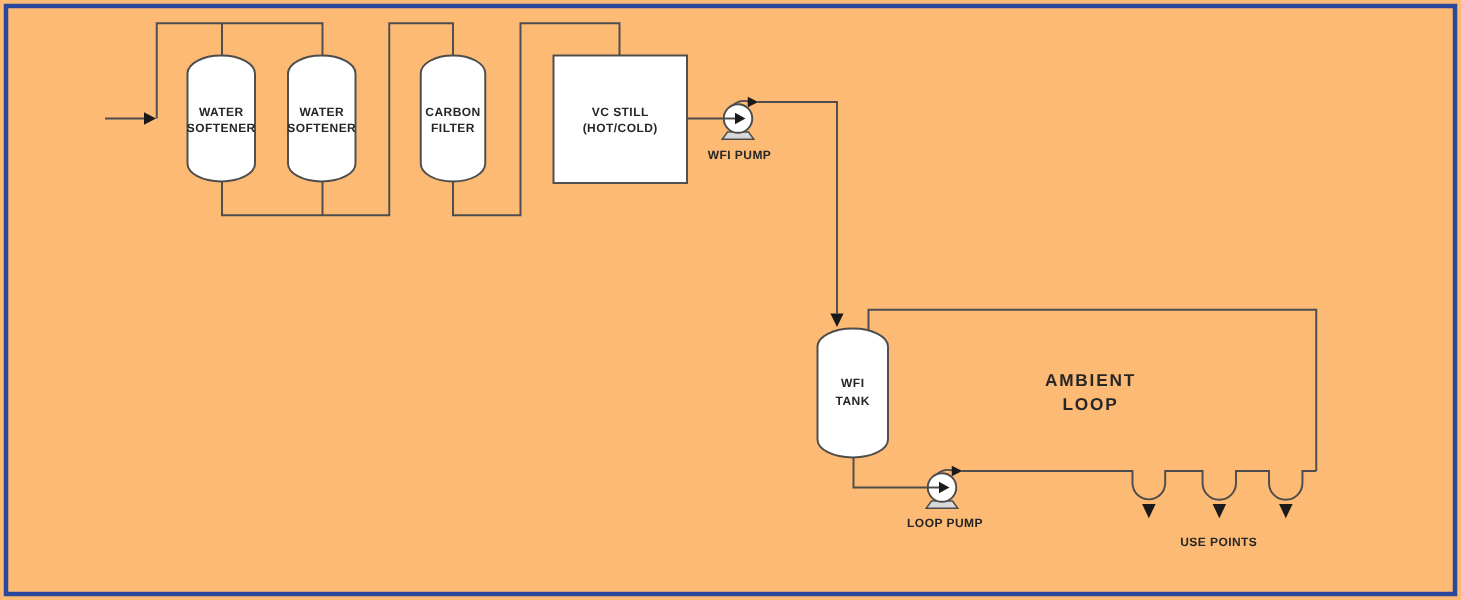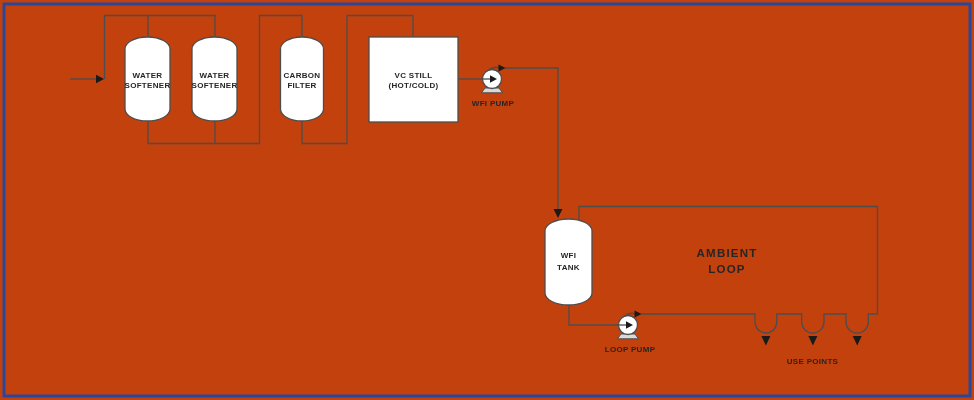--- a/index.html
+++ b/index.html
@@ -1,16 +1,16 @@
 <!DOCTYPE html>
 <html><head>
 <meta charset="utf-8">
 <style>
   html,body{margin:0;padding:0;background:#ffffff;width:974px;height:400px;overflow:hidden;}
-  .stage{position:relative;width:974px;height:400px;background:#c2410c;}
+  .stage{position:relative;width:974px;height:400px;background:#fdba74;}
   svg{position:absolute;left:0;top:0;}
   .border-rect{fill:none;stroke:#2a489b;stroke-width:3;}
   .pipe{fill:none;stroke:#4d4d4d;stroke-width:1.3;stroke-linejoin:miter;}
   .vessel{fill:#ffffff;stroke:#4d4d4d;stroke-width:1.3;}
   .box{fill:#ffffff;stroke:#4d4d4d;stroke-width:1.3;}
   .arrow{fill:#1a1a1a;stroke:none;}
   .pump-circle{fill:#ffffff;stroke:#4d4d4d;stroke-width:1.3;}
   .pump-base{fill:#d9d9d9;stroke:#4d4d4d;stroke-width:1;}
   .pump-line{fill:none;stroke:#4d4d4d;stroke-width:1.3;}
   .lbl{font-family:"Liberation Sans",sans-serif;font-size:8px;font-weight:700;fill:#262626;

